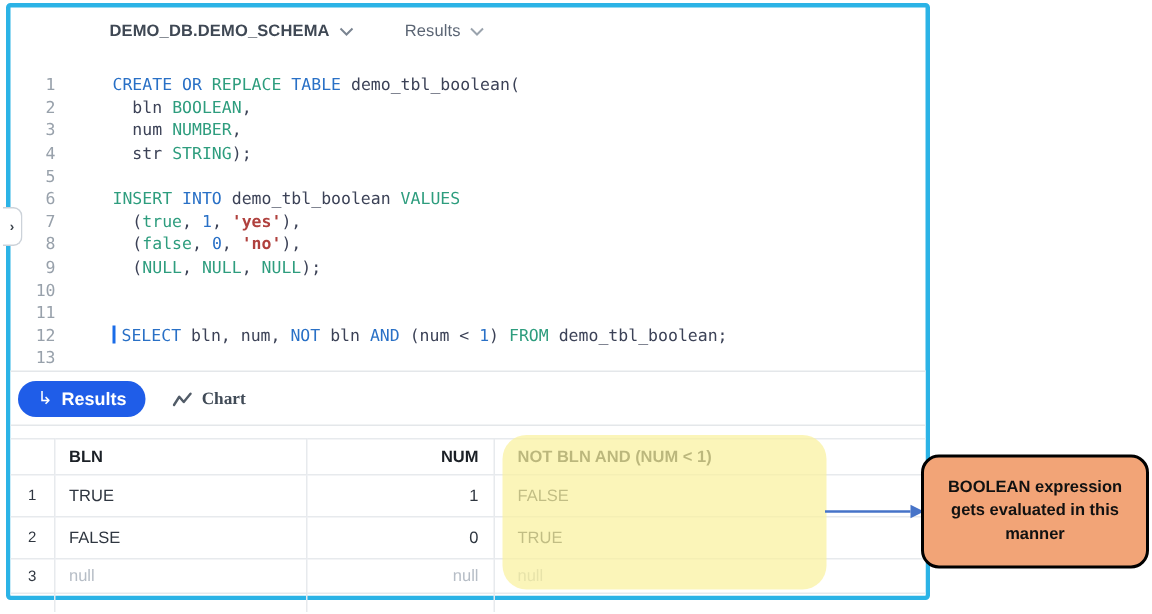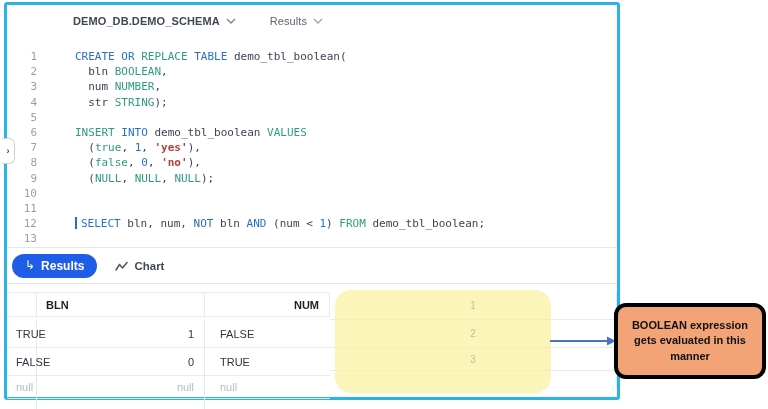--- a/index.html
+++ b/index.html
@@ -27,38 +27,38 @@
   .code{margin-left:38px;color:var(--syn-p);}
   .tok-b{color:var(--syn-b);} .tok-g{color:var(--syn-g);} .tok-r{color:var(--syn-r);font-weight:bold;} .tok-p{color:var(--syn-p);}
   .caret{display:inline-block;width:2px;height:12px;background:#1a6ce8;margin-right:4px;vertical-align:-2px;}
   
   .panel-toggle{position:absolute;left:2px;top:138px;width:13px;height:26px;background:#fff;border:1px solid #ccd2d9;border-left:none;border-radius:0 6px 6px 0;display:flex;align-items:center;justify-content:center;font-size:9px;font-weight:700;color:#3c434c;cursor:pointer;z-index:4;}
   
   .tabbar{position:absolute;left:0;right:0;top:242px;height:37px;border-top:1px solid #e4e7ea;border-bottom:1px solid #e4e7ea;display:flex;align-items:center;background:#fff;}
   .pill{margin-left:5px;height:24px;border-radius:13px;background:var(--accent);color:#fff;display:flex;align-items:center;gap:6px;padding:0 13px;cursor:pointer;}
   .pill .ret{font-size:12px;line-height:1;transform:translateY(-1px);}
   .pill .lbl{font-size:12px;font-weight:700;}
-  .charttab{margin-left:18px;display:flex;align-items:flex-end;gap:6px;cursor:pointer;}
+  .charttab{margin-left:18px;display:flex;align-items:flex-end;gap:6px;cursor:pointer;font-family:Liberation Serif, serif;}
   .charttab .lbl{font-size:11.5px;font-weight:700;color:#414b57;}
   
   .results{position:absolute;left:0;right:0;top:279px;bottom:0;background:#fff;}
   .grid{display:grid;grid-template-columns:30px 168px 125px 1fr;grid-auto-rows:min-content;margin-top:8px;font-size:11px;}
   .cell{border-bottom:1px solid var(--grid-line);display:flex;align-items:center;}
   .c-num{justify-content:center;color:#9aa3ad;font-size:10px;border-right:1px solid var(--grid-line);}
   .c-bln{padding-left:9px;border-right:1px solid var(--grid-line);}
   .c-numcol{justify-content:flex-end;padding-right:10px;border-right:1px solid var(--grid-line);}
   .c-expr{padding-left:15px;}
   .hdr{height:25px;font-weight:700;color:#1b2026;border-top:1px solid var(--grid-line);}
   .datarow{height:28px;color:#2f3640;}
   .datarow.last{height:23px;}
   .nullval{color:#b6bdc6;}
   
   .hl-overlay{position:absolute;left:335px;top:290px;width:216px;height:103px;background:var(--yellow);border-radius:16px;z-index:5;pointer-events:none;}
   .arrow-svg{position:absolute;left:549px;top:334px;z-index:6;pointer-events:none;}
-  .callout{position:absolute;left:614px;top:303px;width:152px;height:76px;background:var(--callout);border:4px solid #000000;border-radius:12px;display:flex;align-items:center;justify-content:center;text-align:center;padding:6px 8px;font-size:11px;font-weight:700;color:#111;line-height:1.4;z-index:6;}
+  .callout{position:absolute;left:614px;top:303px;width:152px;height:76px;background:var(--callout);border:2px solid #000000;border-radius:12px;display:flex;align-items:center;justify-content:center;text-align:center;padding:6px 8px;font-size:11px;font-weight:700;color:#111;line-height:1.4;z-index:6;}
 </style>
 </head>
 <body>
 
 <div class="stage">
 
   <div class="window">
     <div class="win-inner">
 
       <div class="topbar">
@@ -89,20 +89,21 @@
             </svg>
           <span class="lbl">Chart</span>
         </div>
       </div>
 
       <div class="results">
         <div class="grid" id="results-grid">
           <div class="cell hdr c-num"></div>
           <div class="cell hdr c-bln">BLN</div>
           <div class="cell hdr c-numcol">NUM</div>
+          <div class="cell hdr c-expr">NOT BLN AND (NUM &lt; 1)</div>
         <div class="cell datarow c-num">1</div>
             <div class="cell datarow c-bln">TRUE</div>
             <div class="cell datarow c-numcol">1</div>
             <div class="cell datarow c-expr">FALSE</div>
             <div class="cell datarow c-num">2</div>
             <div class="cell datarow c-bln">FALSE</div>
             <div class="cell datarow c-numcol">0</div>
             <div class="cell datarow c-expr">TRUE</div>
             <div class="cell datarow c-num last">3</div>
             <div class="cell datarow c-bln last nullval">null</div>

